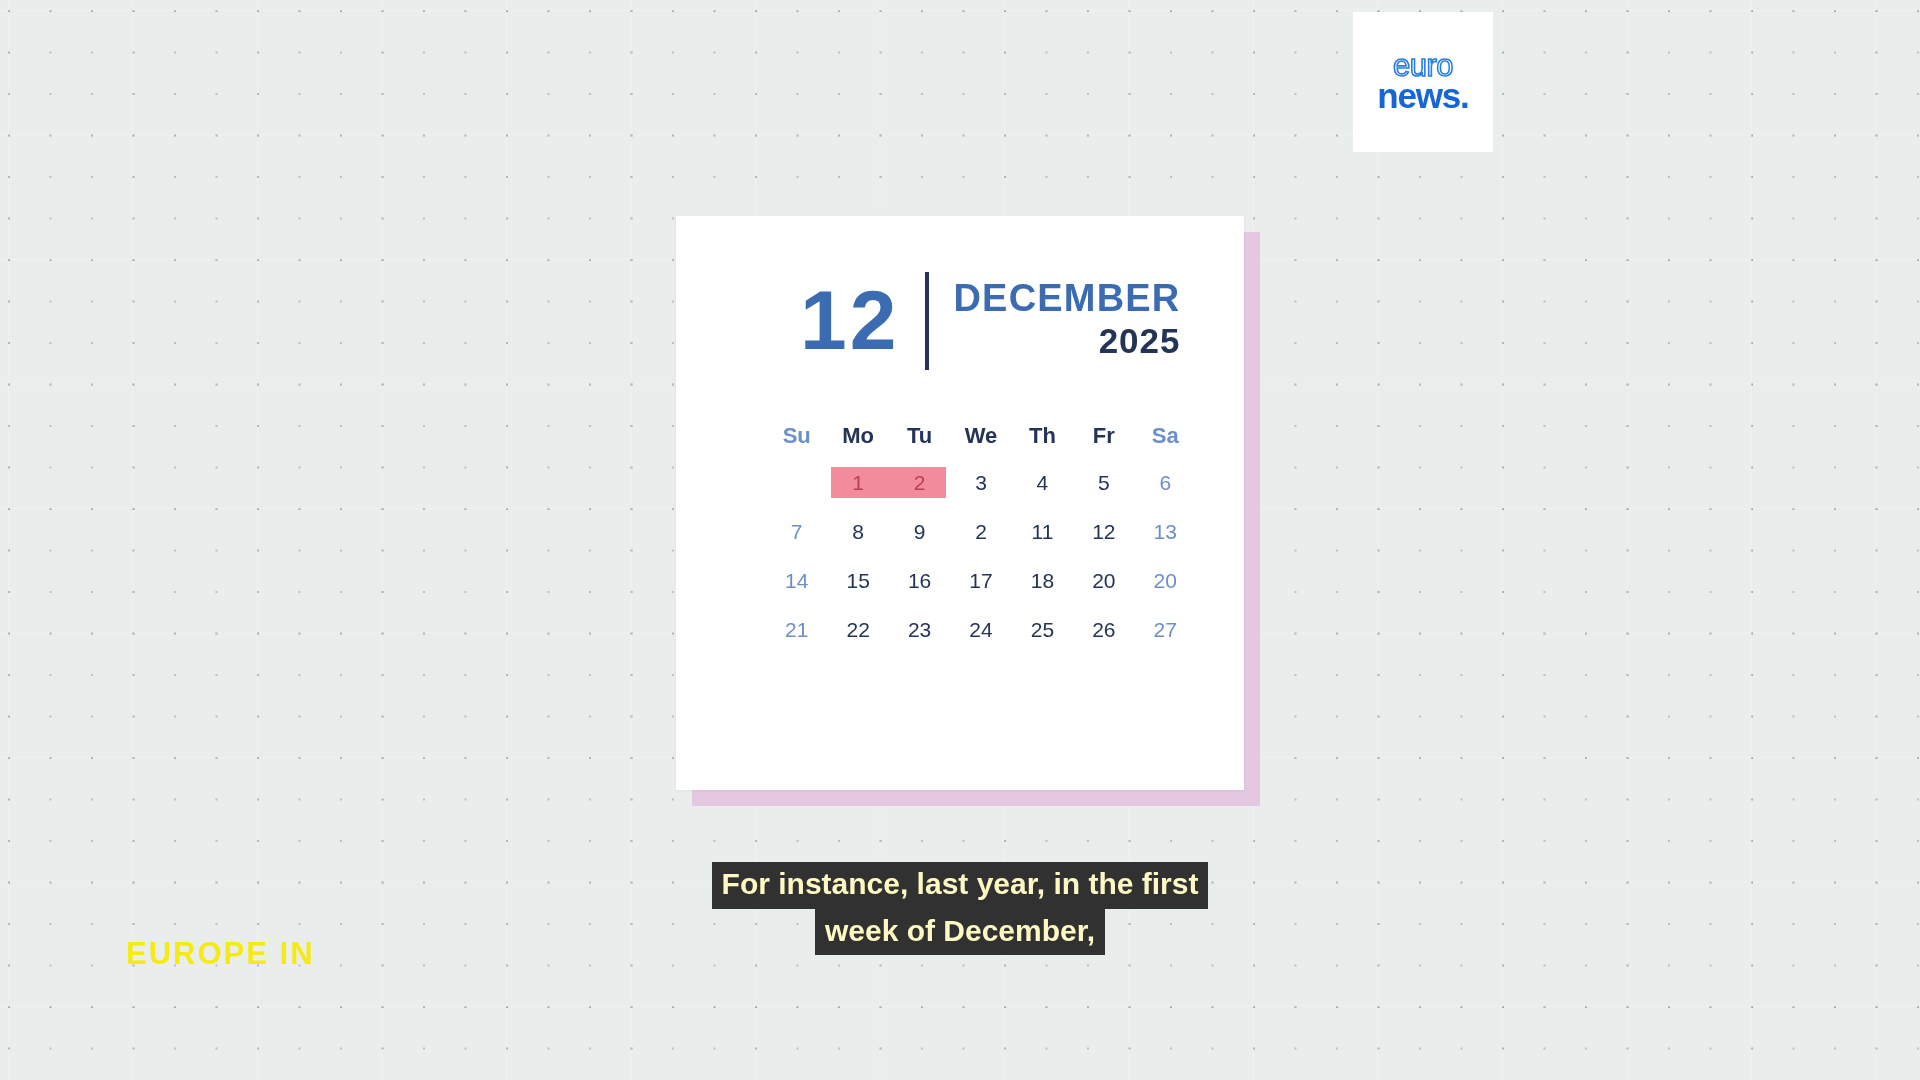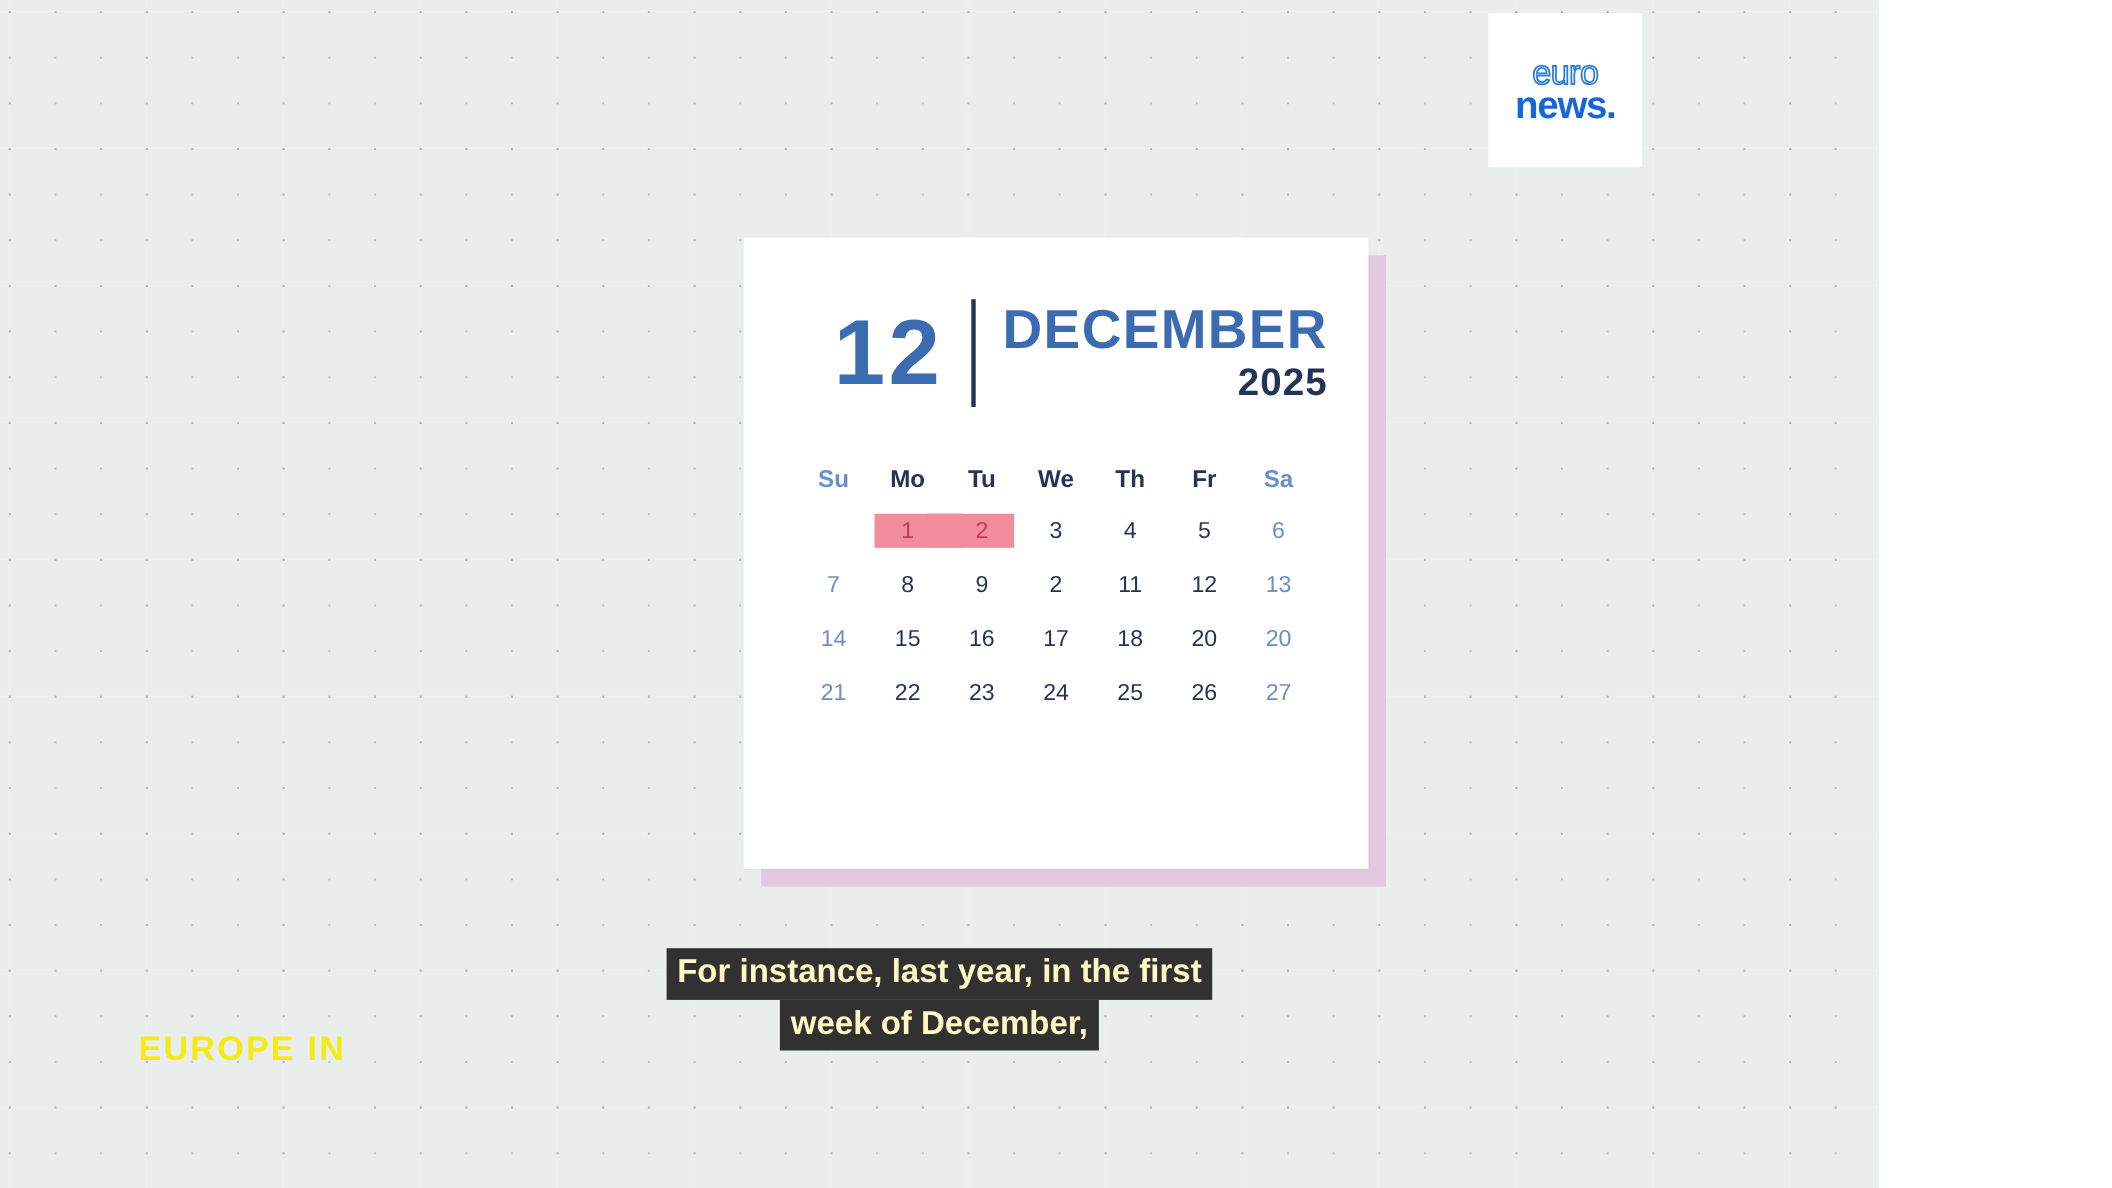--- a/index.html
+++ b/index.html
@@ -5,21 +5,21 @@
   * { margin:0; padding:0; box-sizing:border-box; }
   html, body {
     width:1920px; height:1080px;
     overflow:hidden;
     font-family:"Liberation Sans", sans-serif;
   }
 
   
   #stage {
     position:relative;
-    width:1708px; height:1080px;
+    width:1920px; height:1080px;
     background-color:#e9edec;
     background-image:
       radial-gradient(circle at 1px 1px, rgba(120,132,138,0.42) 1.1px, transparent 1.3px),
       radial-gradient(circle at 1px 1px, rgba(120,132,138,0.30) 1.1px, transparent 1.3px),
       radial-gradient(circle at 1px 1px, rgba(120,132,138,0.30) 1.1px, transparent 1.3px);
     background-size: 41.5px 41.5px, 41.5px 124.5px, 124.5px 41.5px;
     background-position: 8px 10px, 8px 10px, 8px 10px;
   }
   
   #stage::after{
@@ -66,41 +66,42 @@
     position:absolute;
     left:16px; top:16px;
     width:568px; height:574px;
     background:#e3c8e0;
   }
   #calendar-card{
     position:absolute; left:0; top:0;
     width:568px; height:574px;
     background:#ffffff;
     box-shadow:0 1px 3px rgba(0,0,0,0.05);
+    padding-left:42px;
   }
 
   #calendar-header{
     display:flex; align-items:center;
     padding:59px 0 0 82px;
     height:150px;
   }
   #month-number{
     font-size:84px; font-weight:700;
     color:#3b6cb2; letter-spacing:3px;
     line-height:0.9;
   }
   #header-divider{
     width:4px; height:98px;
     background:#243456;
     margin:0 24px 0 26px;
     flex:none;
   }
   #header-text{ display:flex; flex-direction:column; align-items:flex-end; }
   #month-name{
-    font-size:50px; font-weight:700;
+    font-size:38px; font-weight:700;
     color:#3b6cb2; letter-spacing:1.2px;
     line-height:1.05;
   }
   #year-label{
     font-size:35px; font-weight:700;
     color:#243456; letter-spacing:1px;
     line-height:1.15; margin-top:2px;
   }
 
   

